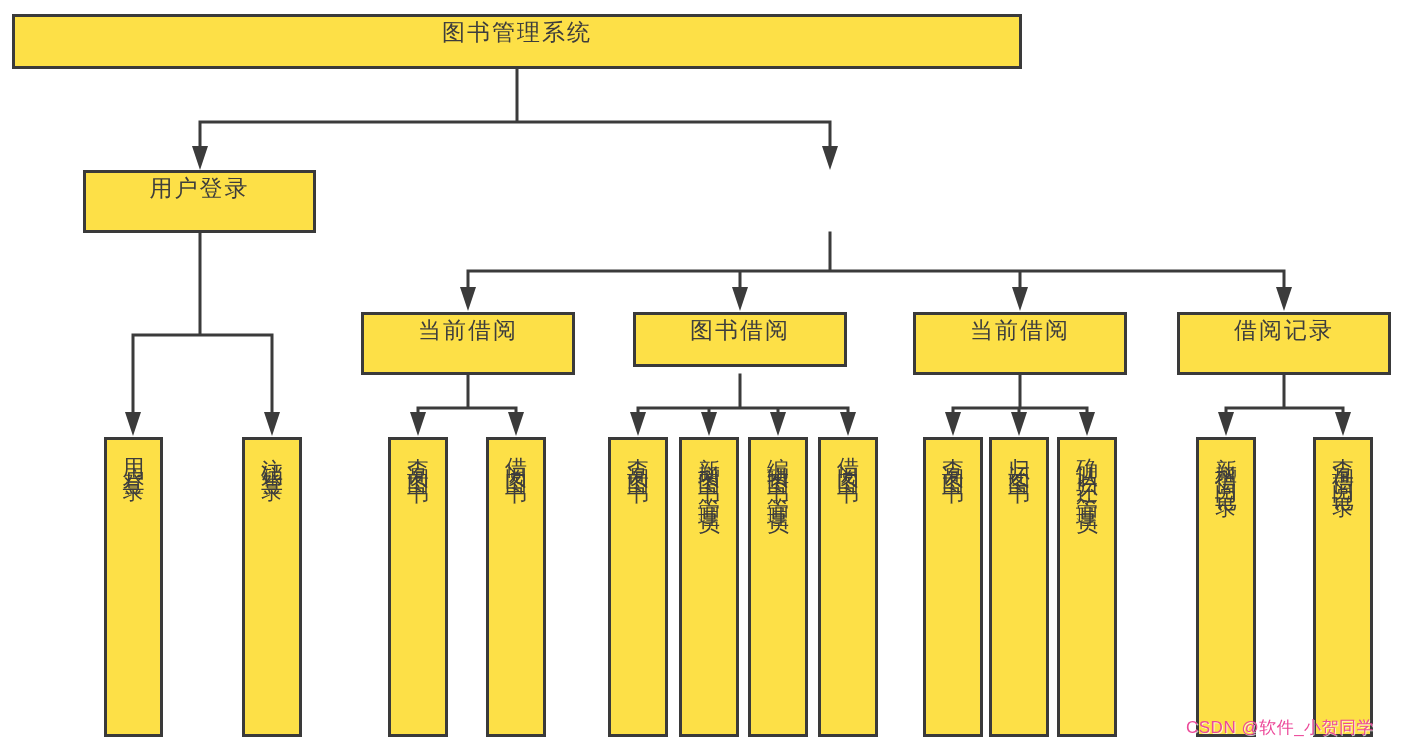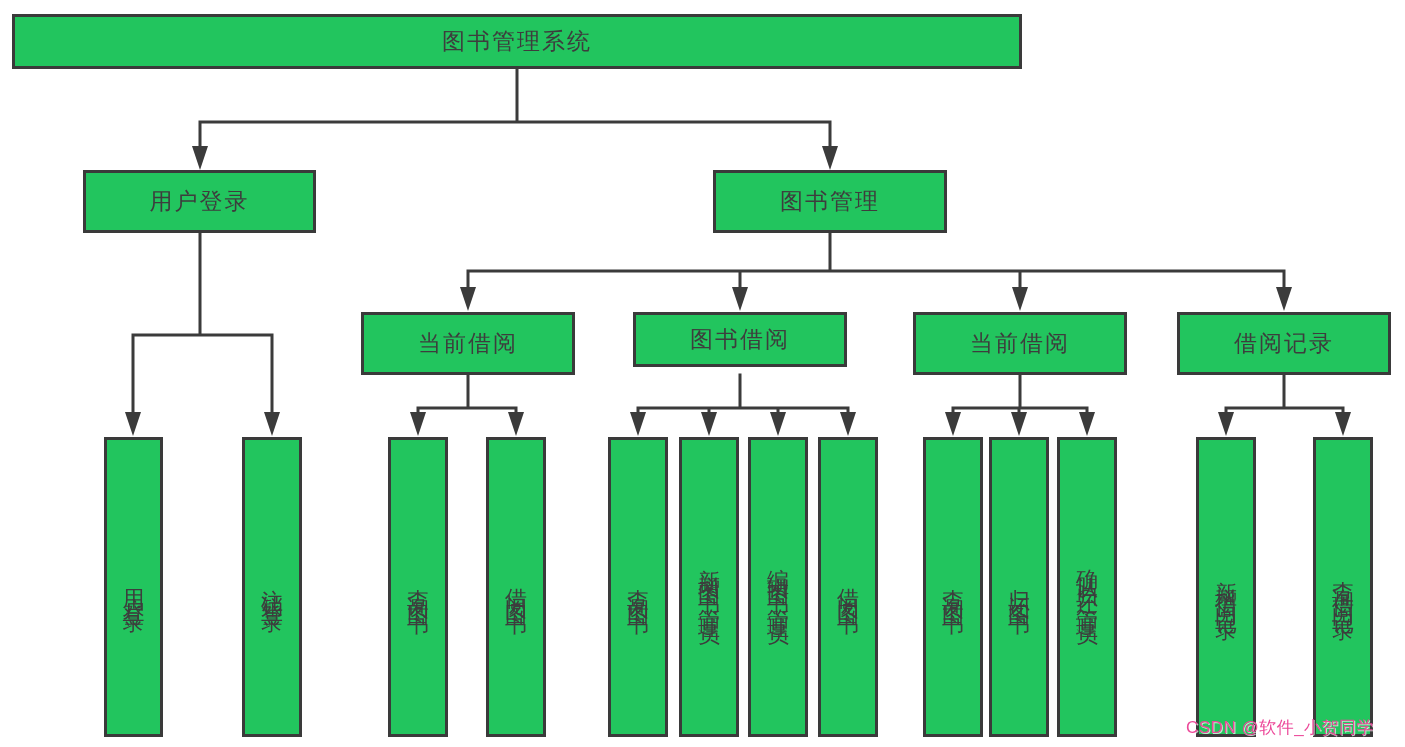--- a/index.html
+++ b/index.html
@@ -6,24 +6,24 @@
   .canvas{
     position:relative;
     width:1405px;height:747px;
     background:#ffffff;
     font-family:"Liberation Sans", sans-serif;
     overflow:hidden;
   }
   .connectors{position:absolute;left:0;top:0;width:1405px;height:747px;}
   .box{
     position:absolute;
-    background:#22c55e;
+    background:#fde047;
     border:3px solid #3a3a3a;
     box-sizing:border-box;
-    display:flex;align-items:center;justify-content:center;
+    display:flex;justify-content:center;
     color:#3d3d3d;
   }
   .hbox{font-size:23px;letter-spacing:2px;white-space:nowrap;}
   .vbox{font-size:22px;}
   .vbox .vtext{
     writing-mode:vertical-rl;
     text-orientation:mixed;
     letter-spacing:8px;
     line-height:1;
     white-space:nowrap;
@@ -87,23 +87,20 @@
     </g>
   </svg>
 
   <div class="box hbox" style="left:12px;top:14px;width:1010px;height:55px;">
     <span>图书管理系统</span>
   </div>
 
   <div class="box hbox" style="left:83px;top:170px;width:233px;height:63px;">
     <span>用户登录</span>
   </div>
-  <div class="box hbox" style="left:713px;top:170px;width:234px;height:63px;">
-    <span>图书管理</span>
-  </div>
 
   <div class="box hbox" style="left:361px;top:312px;width:214px;height:63px;">
     <span>当前借阅</span>
   </div>
   <div class="box hbox" style="left:633px;top:312px;width:214px;height:55px;">
     <span>图书借阅</span>
   </div>
   <div class="box hbox" style="left:913px;top:312px;width:214px;height:63px;">
     <span>当前借阅</span>
   </div>

